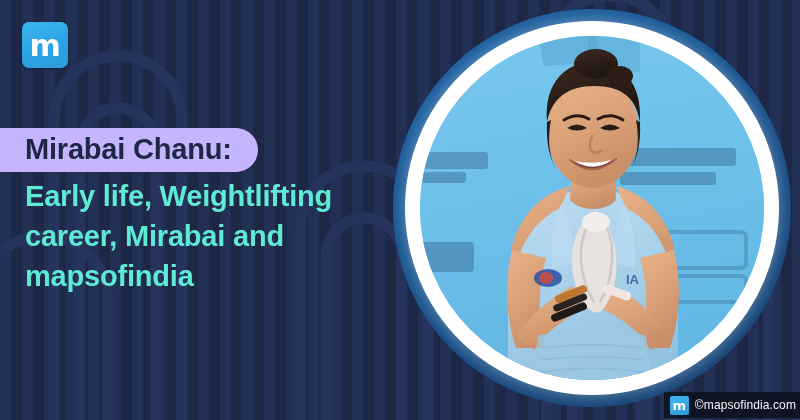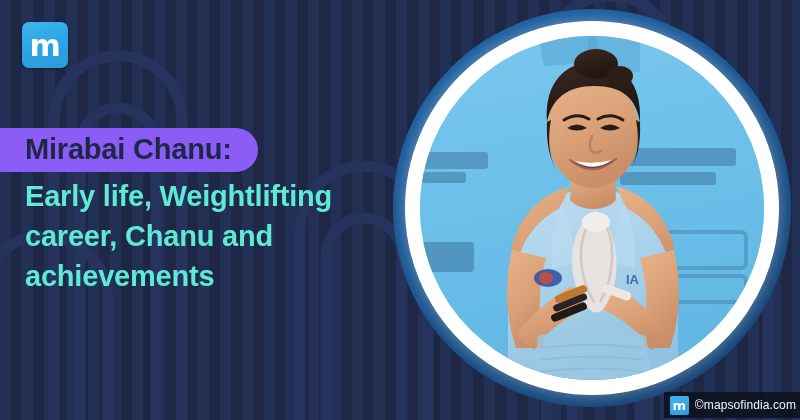--- a/index.html
+++ b/index.html
@@ -63,21 +63,21 @@
     font-size: 29px;
     font-weight: 700;
     line-height: 40px;
     color: #5eead4;
     letter-spacing: -0.2px;
     padding-left: 25px;
     white-space: nowrap;
   }
   .headline .line.pill {
     display: inline-block;
-    background: #8b5cf6;
+    background: #c4b5fd;
     color: #1e2746;
     border-top-right-radius: 22px;
     border-bottom-right-radius: 22px;
     padding: 3px 26px 5px 25px;
     line-height: 36px;
     margin-bottom: 4px;
   }
 
   
   .portrait-wrap {
@@ -179,22 +179,22 @@
     </svg>
   </div>
 
   <div class="logo-badge">
     <span class="glyph">m</span>
   </div>
 
   <div class="headline">
     <div class="line pill">Mirabai Chanu:</div>
     <div class="line">Early life, Weightlifting</div>
-    <div class="line">career, Chanu and</div>
-    <div class="line">achievements</div>
+    <div class="line">career, Mirabai and</div>
+    <div class="line">mapsofindia</div>
   </div>
 
   <div class="portrait-wrap">
     <div class="portrait-ring"></div>
     <div class="portrait-photo">
       <svg viewBox="0 0 344 344" xmlns="http://www.w3.org/2000/svg">
         <defs>
           <linearGradient id="bgGrad" x1="0" y1="0" x2="0.2" y2="1">
             <stop offset="0%" stop-color="#79c7ee"></stop>
             <stop offset="55%" stop-color="#6bbfe9"></stop>

